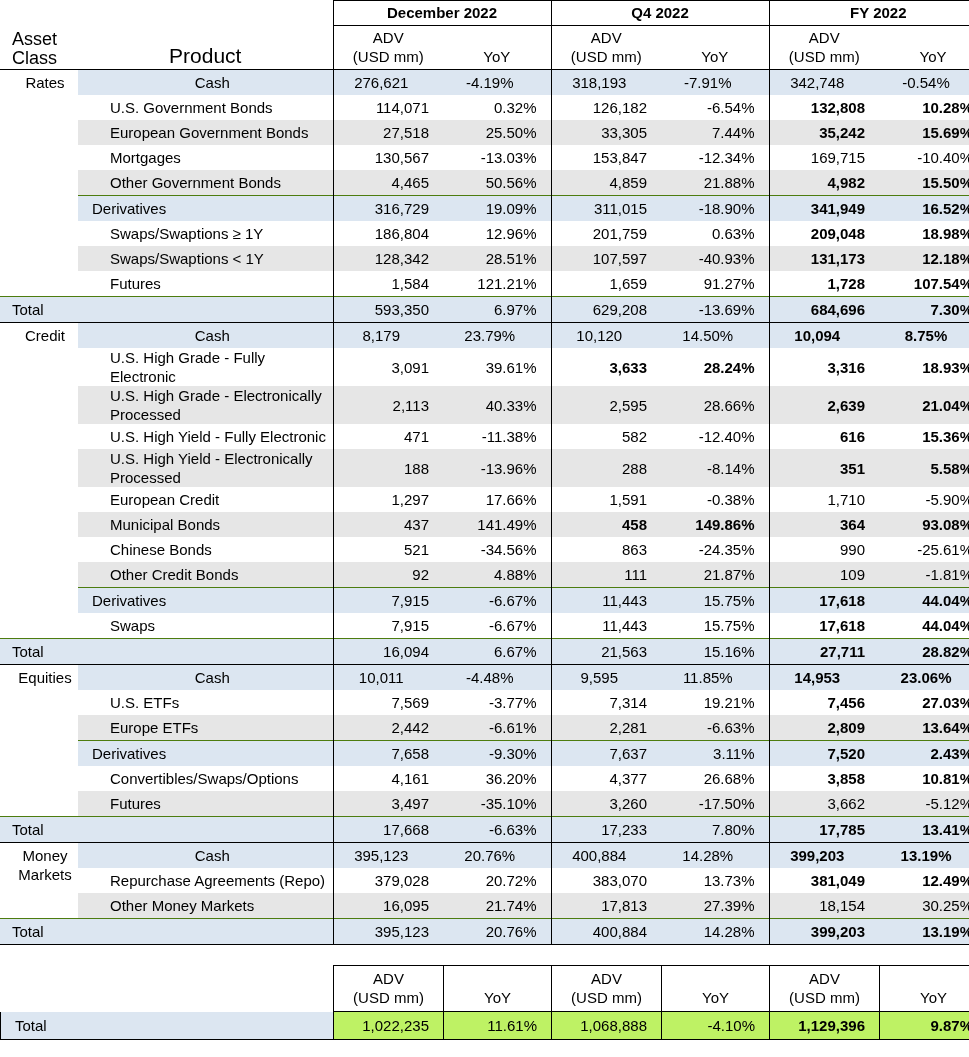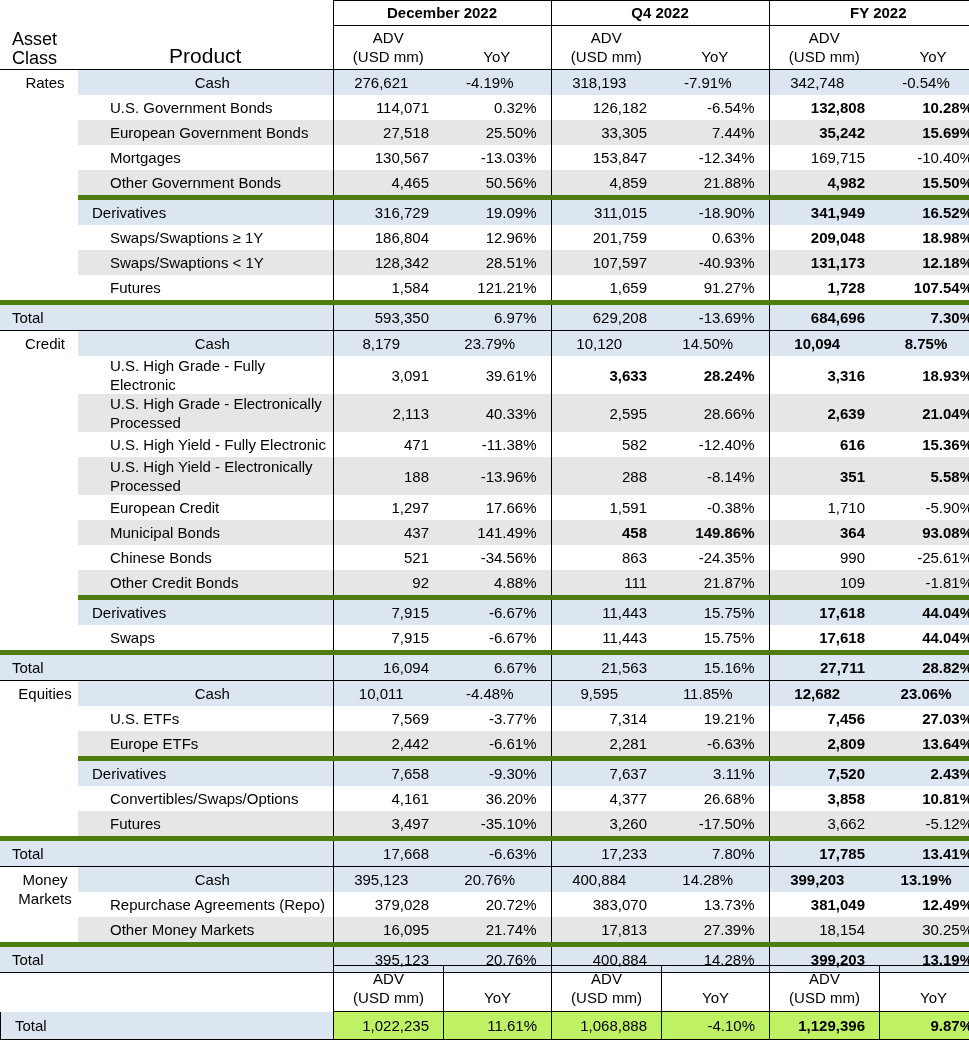--- a/index.html
+++ b/index.html
@@ -52,21 +52,21 @@
   .b{font-weight:bold;}
 
   .bandblue{background:#dce6f1;}
   .bandgray{background:#e6e6e6;}
   .bandwhite{background:#ffffff;}
 
   .totalrow td{background:#dce6f1;font-size:15px;height:25px;}
   .totalrow .tl{padding-left:12px;}
 
   .secline td{border-top:1.3px solid #000;text-align:center;}
-  .thinline td{border-top:5px solid #4d7c0f;}
+  .thinline td{border-top:1px solid #4d7c0f;}
 
   
   .bot-wrap{position:absolute;left:0;top:965px;width:969px;}
   .bot{width:969px;}
   .bt-lbl{width:333px;}
   .bt-adv{width:110px;}
   .bt-yoy{width:108px;}
   .bot .hsub{
     font-size:15px;text-align:center;height:44px;line-height:19px;
     border-left:1.3px solid #000;border-top:1.3px solid #000;
@@ -344,21 +344,21 @@
         </tr>
         <tr class="row secline">
           <td class="assetcell" rowspan="6">
             <div>Equities</div>
           </td>
           <td class="prod bandblue">Cash</td>
           <td class="num vline bandblue">10,011</td>
           <td class="num bandblue">-4.48%</td>
           <td class="num vline bandblue">9,595</td>
           <td class="num bandblue">11.85%</td>
-          <td class="num vline bandblue b">12,682</td>
+          <td class="num vline bandblue b">14,953</td>
           <td class="num bandblue b">23.06%</td>
         </tr>
         <tr class="row">
           <td class="prod lvl2 bandwhite">U.S. ETFs</td>
           <td class="num vline bandwhite">7,569</td>
           <td class="num bandwhite">-3.77%</td>
           <td class="num vline bandwhite">7,314</td>
           <td class="num bandwhite">19.21%</td>
           <td class="num vline bandwhite b">7,456</td>
           <td class="num bandwhite b">27.03%</td>

